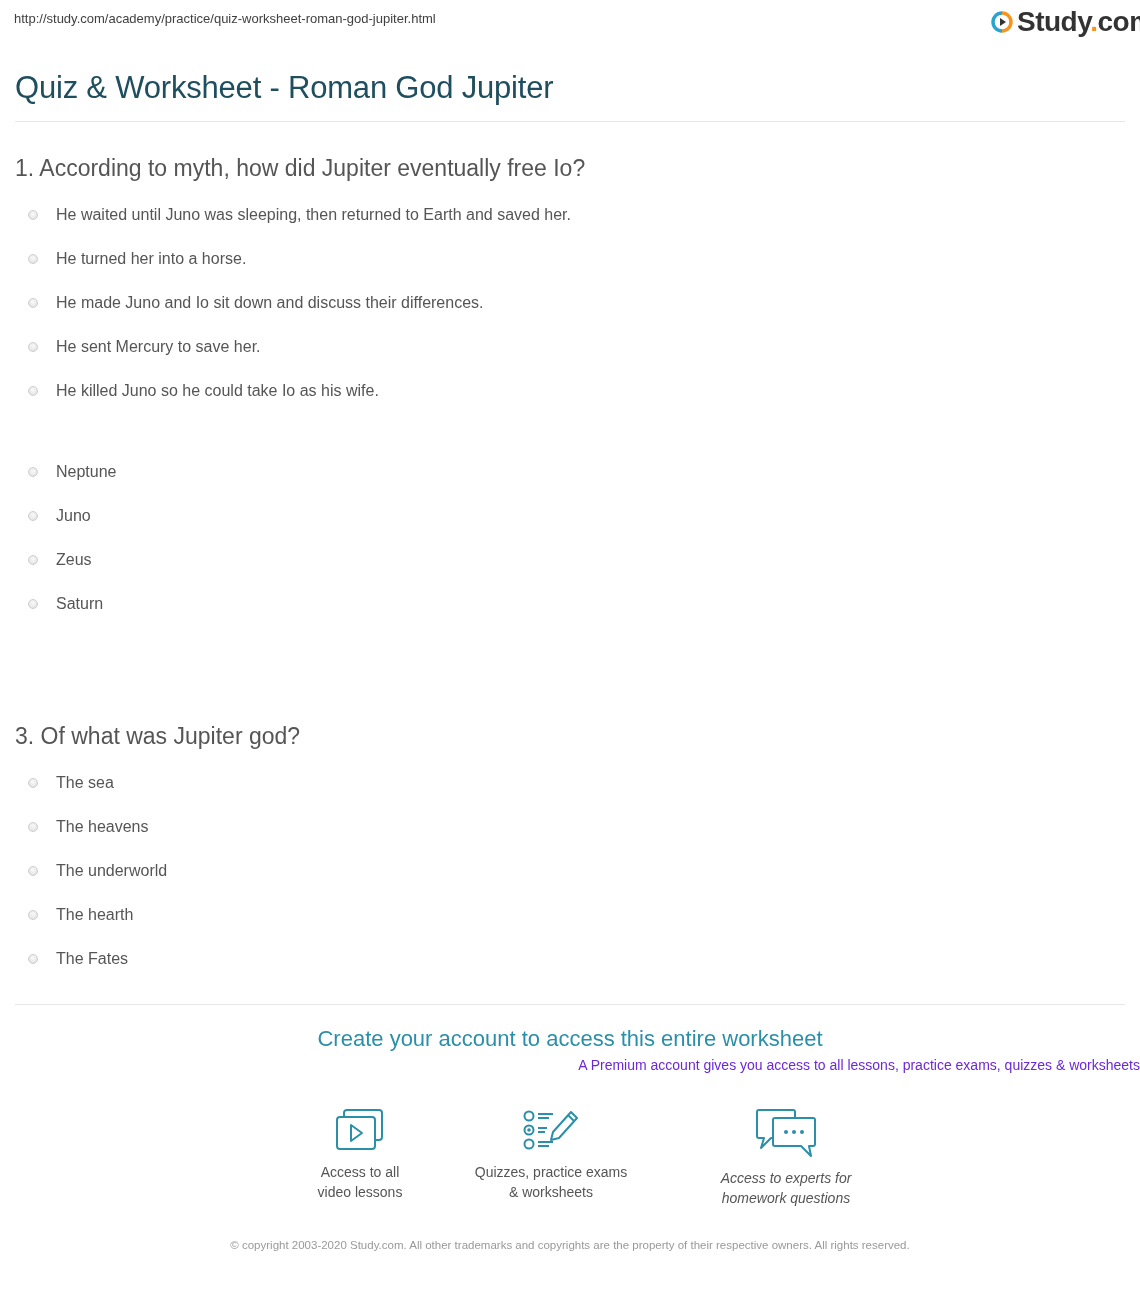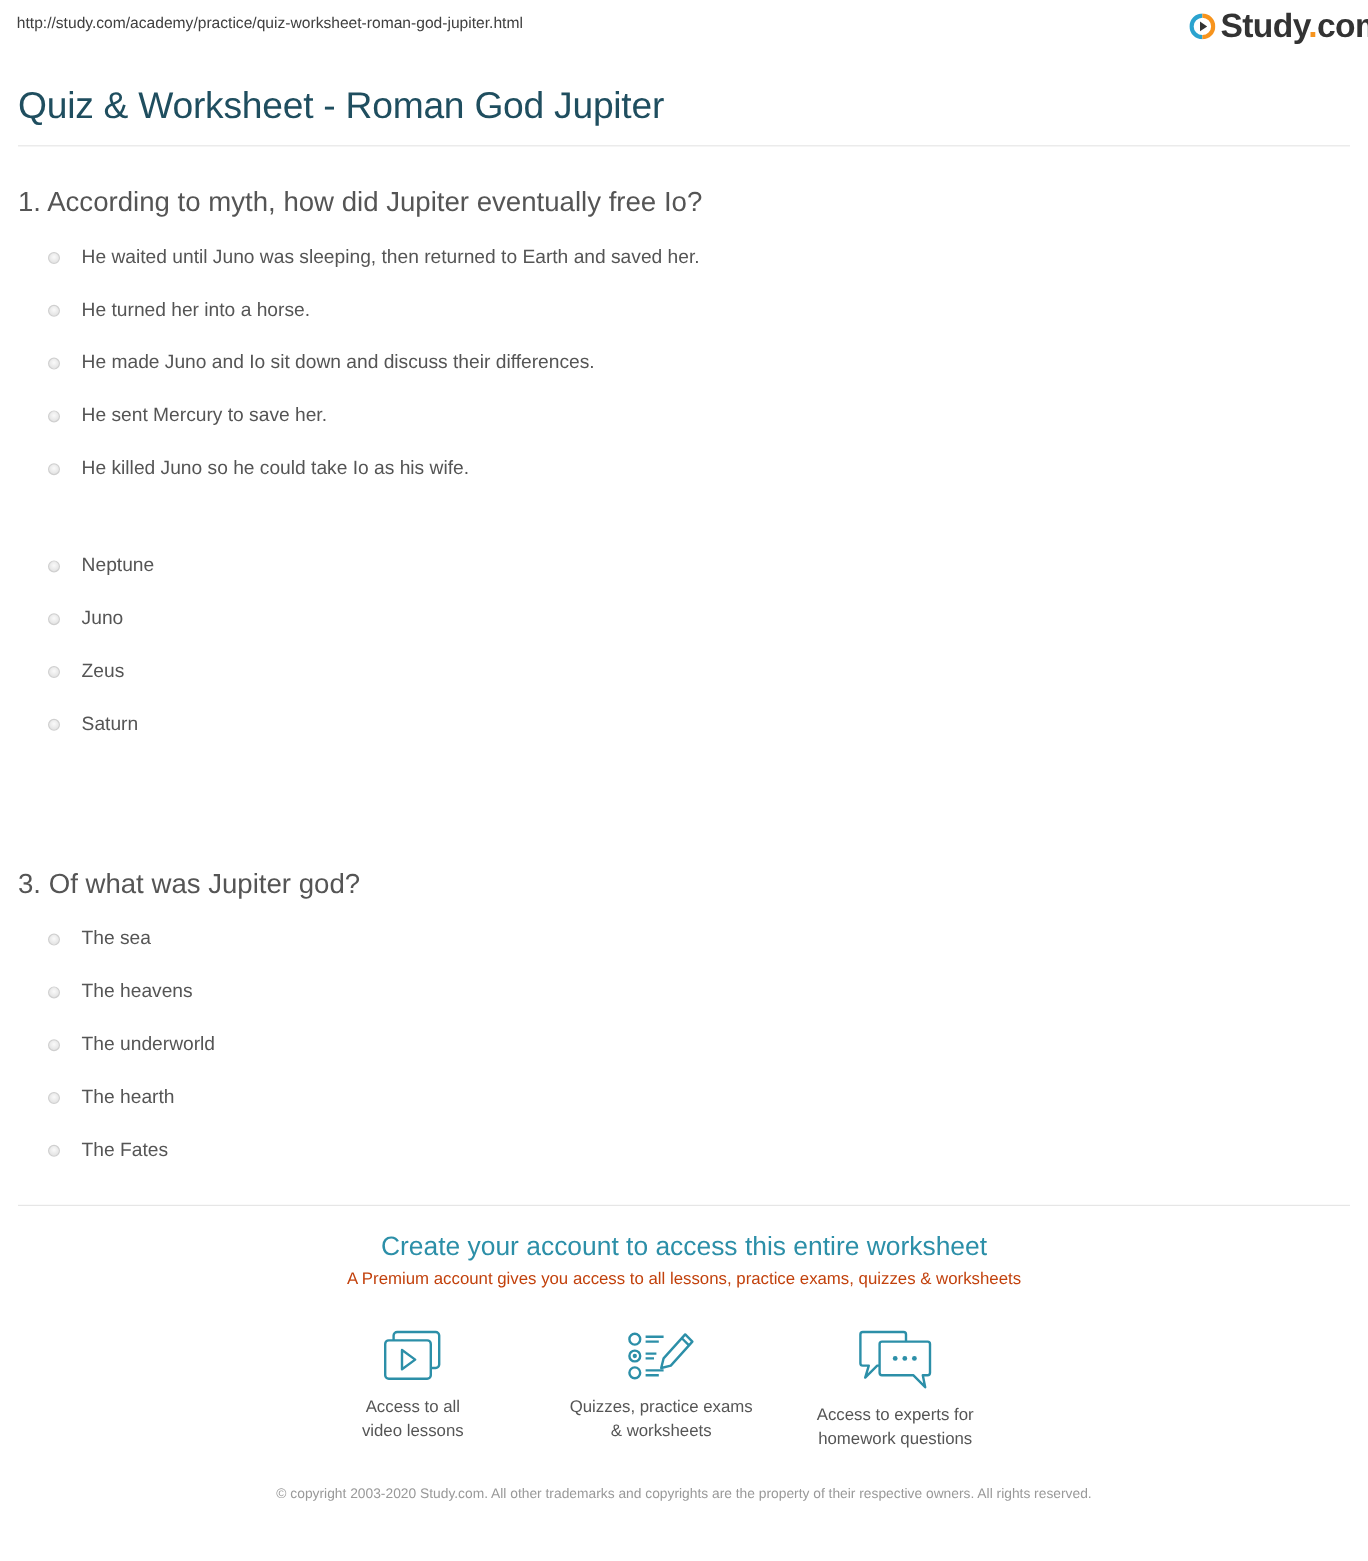--- a/index.html
+++ b/index.html
@@ -6,27 +6,27 @@
   body { width: 1140px; height: 1301px; position: relative; font-family: "Liberation Sans", sans-serif; color: #555; overflow: hidden; }
   .url { position: absolute; left: 14px; top: 11px; font-size: 13px; color: #404040; }
   .logo { position: absolute; left: 991px; top: 8px; display: flex; align-items: center; }
   .logo-mark { width: 22px; height: 22px; position: relative; margin-right: 4px; }
   .logo-text { font-size: 28px; font-weight: bold; color: #333; letter-spacing: -0.5px; line-height: 1; }
   .logo-dot { color: #f7941d; }
   h1.title { position: absolute; left: 15px; top: 70px; margin: 0; font-size: 31px; font-weight: normal; color: #1f4e5f; letter-spacing: -0.2px; }
   .hr-top { position: absolute; left: 15px; right: 15px; top: 121px; height: 1px; background: #e6e6e6; }
   .question { position: absolute; left: 15px; }
   .q-title { font-size: 23px; font-weight: normal; color: #555; margin: 0 0 0 0; }
-  .answers { list-style: none; margin: 16px; padding: 0; }
+  .answers { list-style: none; margin: 4px; padding: 0; }
   .answer { display: flex; align-items: center; height: 44px; }
   .radio { width: 10px; height: 10px; border-radius: 50%; border: 1px solid #cfcfcf; background: radial-gradient(circle at 50% 40%, #fafafa, #dcdcdc); margin-left: 9px; margin-right: 18px; box-sizing: border-box; }
   .a-text { font-size: 16px; color: #555; }
   .hr-bottom { position: absolute; left: 15px; right: 15px; top: 1004px; height: 1px; background: #e6e6e6; }
   .cta-title { position: absolute; left: 0; width: 1140px; top: 1026px; text-align: center; font-size: 22px; color: #2c8fa8; font-weight: normal; }
-  .cta-sub { position: absolute; left: 0; width: 1140px; top: 1057px; text-align: center; font-size: 14px; color: #c2410c; }
+  .cta-sub { position: absolute; left: 0; width: 1140px; top: 1057px; text-align: right; font-size: 14px; color: #6d28d9; }
   .feature { position: absolute; top: 1108px; width: 200px; text-align: center; }
   .feature svg { display: block; margin: 0 auto; }
   .feature-label { font-size: 14px; color: #555; line-height: 20px; margin-top: 10px; white-space: pre-line; }
   .copyright { position: absolute; left: 210px; width: 720px; top: 1237px; text-align: center; font-size: 11.5px; color: #999; line-height: 17px; }
 </style>
 </head>
 <body>
 
 <div class="url">http://study.com/academy/practice/quiz-worksheet-roman-god-jupiter.html</div>
 
@@ -115,21 +115,21 @@
         <span class="a-text">The Fates</span>
       </li>
   </ul>
 </div>
 
 <div class="hr-bottom"></div>
 
 <div class="cta-title">Create your account to access this entire worksheet</div>
 <div class="cta-sub">A Premium account gives you access to all lessons, practice exams, quizzes &amp; worksheets</div>
 
-<div class="feature" style="left:244px;text-align:center;">
+<div class="feature" style="left:260px;text-align:center;">
   <svg width="52" height="44" viewBox="0 0 52 44">
     <rect x="10" y="2" width="38" height="30" rx="3" fill="none" stroke="#2c8fa8" stroke-width="2"></rect>
     <rect x="3" y="9" width="38" height="32" rx="3" fill="#fff" stroke="#2c8fa8" stroke-width="2"></rect>
     <polygon points="17,17 28,25 17,33" fill="none" stroke="#2c8fa8" stroke-width="2" stroke-linejoin="round"></polygon>
   </svg>
   <div class="feature-label">Access to all
 video lessons</div>
 </div>
 
 <div class="feature" style="left:451px;">
@@ -144,21 +144,21 @@
     <line x1="15" y1="24" x2="22" y2="24" stroke="#2c8fa8" stroke-width="2"></line>
     <line x1="15" y1="34" x2="30" y2="34" stroke="#2c8fa8" stroke-width="2"></line>
     <line x1="15" y1="38" x2="26" y2="38" stroke="#2c8fa8" stroke-width="2"></line>
     <path d="M30 24 L48 4 L54 10 L36 30 L28 32 Z" fill="none" stroke="#2c8fa8" stroke-width="2" stroke-linejoin="round"></path>
     <line x1="45" y1="7" x2="51" y2="13" stroke="#2c8fa8" stroke-width="2"></line>
   </svg>
   <div class="feature-label">Quizzes, practice exams
 &amp; worksheets</div>
 </div>
 
-<div class="feature" style="left:646px;">
+<div class="feature" style="left:686px;font-style:italic;">
   <svg width="62" height="50" viewBox="0 0 62 50">
     <path d="M4 2 H38 a2 2 0 0 1 2 2 V28 a2 2 0 0 1 -2 2 H16 L6 40 L9 30 H4 a2 2 0 0 1 -2 -2 V4 a2 2 0 0 1 2 -2 Z" fill="none" stroke="#2c8fa8" stroke-width="2" stroke-linejoin="round"></path>
     <path d="M20 10 H58 a2 2 0 0 1 2 2 V36 a2 2 0 0 1 -2 2 H54 L56 48 L46 38 H20 a2 2 0 0 1 -2 -2 V12 a2 2 0 0 1 2 -2 Z" fill="#fff" stroke="#2c8fa8" stroke-width="2" stroke-linejoin="round"></path>
     <circle cx="31" cy="24" r="2" fill="#2c8fa8"></circle>
     <circle cx="39" cy="24" r="2" fill="#2c8fa8"></circle>
     <circle cx="47" cy="24" r="2" fill="#2c8fa8"></circle>
   </svg>
   <div class="feature-label">Access to experts for
 homework questions</div>
 </div>

